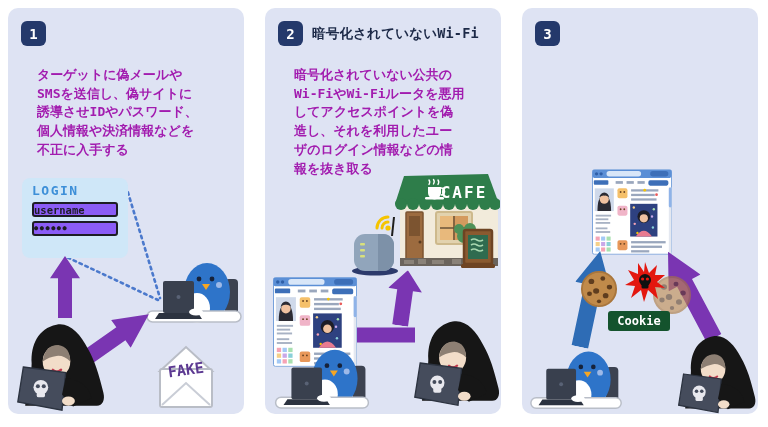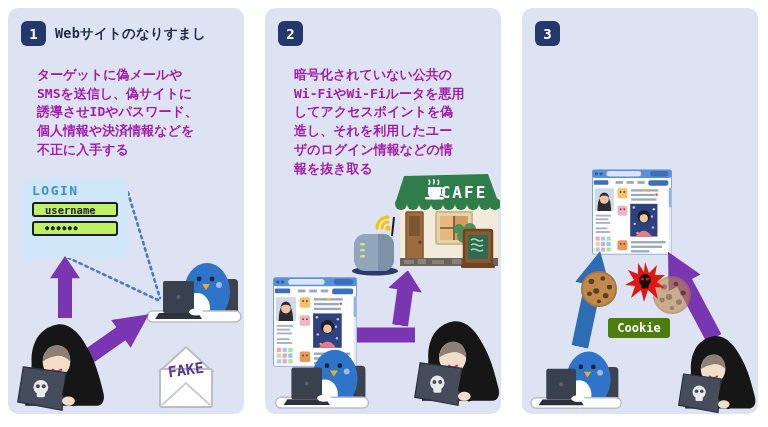--- a/index.html
+++ b/index.html
@@ -22,27 +22,27 @@
     white-space:pre-line; }
 
   .abs { position:absolute; }
   svg { display:block; }
 
   
   .login-card { position:absolute; left:14px; top:170px; width:106px; height:80px;
     background:#cfe7f8; border-radius:8px; padding:5px 0 0 10px; }
   .login-title { color:#3d8fd8; font-weight:bold; font-size:13px;
     letter-spacing:1.5px; }
-  .login-input { width:86px; height:15px; background:#bef264; border:2px solid #1d1d24;
+  .login-input { width:86px; height:15px; background:#8b5cf6; border:2px solid #1d1d24;
     border-radius:3px; margin-top:4px; font-size:10.5px; font-weight:bold;
-    color:#1d1d24; padding-left:11px; line-height:12px; overflow:hidden; }
+    color:#1d1d24; padding-left:0; line-height:12px; overflow:hidden; }
   .login-input.pw { font-size:7px; letter-spacing:1.5px; line-height:11px; }
 
-  .cookie-badge { position:absolute; left:86px; top:310px; width:62px; height:20px;
-    background:#4d7c0f; border-radius:3px; color:#fff; font-size:12px;
+  .cookie-badge { position:absolute; left:86px; top:303px; width:62px; height:20px;
+    background:#14532d; border-radius:3px; color:#fff; font-size:12px;
     font-weight:bold; display:flex; align-items:center; justify-content:center; }
 </style>
 </head>
 <body>
 
 <svg width="0" height="0" style="position:absolute" aria-hidden="true">
   <defs>
     <symbol id="sym-arrow" viewBox="0 0 60 100">
       <polygon points="30,0 60,36 44,36 44,100 16,100 16,36 0,36"></polygon>
     </symbol>
@@ -172,21 +172,20 @@
       <circle cx="22.4" cy="17" r="1.6" fill="#e3170f"></circle>
     </symbol>
   </defs>
 </svg>
 
 <div class="stage">
 
   <section class="panel" id="panel-1">
     <div class="panel-header">
       <div class="num-badge">1</div>
-      <div class="panel-title">Webサイトのなりすまし</div>
     </div>
     <div class="panel-body">ターゲットに偽メールや
 SMSを送信し、偽サイトに
 誘導させIDやパスワード、
 個人情報や決済情報などを
 不正に入手する</div>
 
     <svg class="abs" style="left:0;top:160px" width="236" height="246">
       <g stroke="#4b79cc" stroke-width="2.6" stroke-dasharray="2.5 4" fill="none" stroke-linecap="round">
         <line x1="118" y1="18" x2="152" y2="130"></line>
@@ -220,20 +219,21 @@
       <polygon points="6,30 32,6 58,30" fill="#ffffff" stroke="#b9bdc6" stroke-width="2"></polygon>
       <rect x="6" y="28" width="52" height="38" rx="2" fill="#ffffff" stroke="#b9bdc6" stroke-width="2"></rect>
       <polyline points="8,64 32,42 56,64" fill="none" stroke="#c9cdd6" stroke-width="2"></polyline>
       <text x="32" y="34" transform="rotate(-8 32 30)" fill="#5d3a92" font-size="15" font-weight="bold" text-anchor="middle">FAKE</text>
     </svg>
   </section>
 
   <section class="panel" id="panel-2">
     <div class="panel-header">
       <div class="num-badge">2</div>
+      <div class="panel-title">暗号化されていないWi-Fi</div>
     </div>
     <div class="panel-body">暗号化されていない公共の
 Wi-FiやWi-Fiルータを悪用
 してアクセスポイントを偽
 造し、それを利用したユー
 ザのログイン情報などの情
 報を抜き取る</div>
 
     <svg class="abs" style="left:83px;top:164px" width="152" height="114" viewBox="0 0 152 114">
       <rect x="52" y="32" width="98" height="60" fill="#f2ebdb"></rect>

